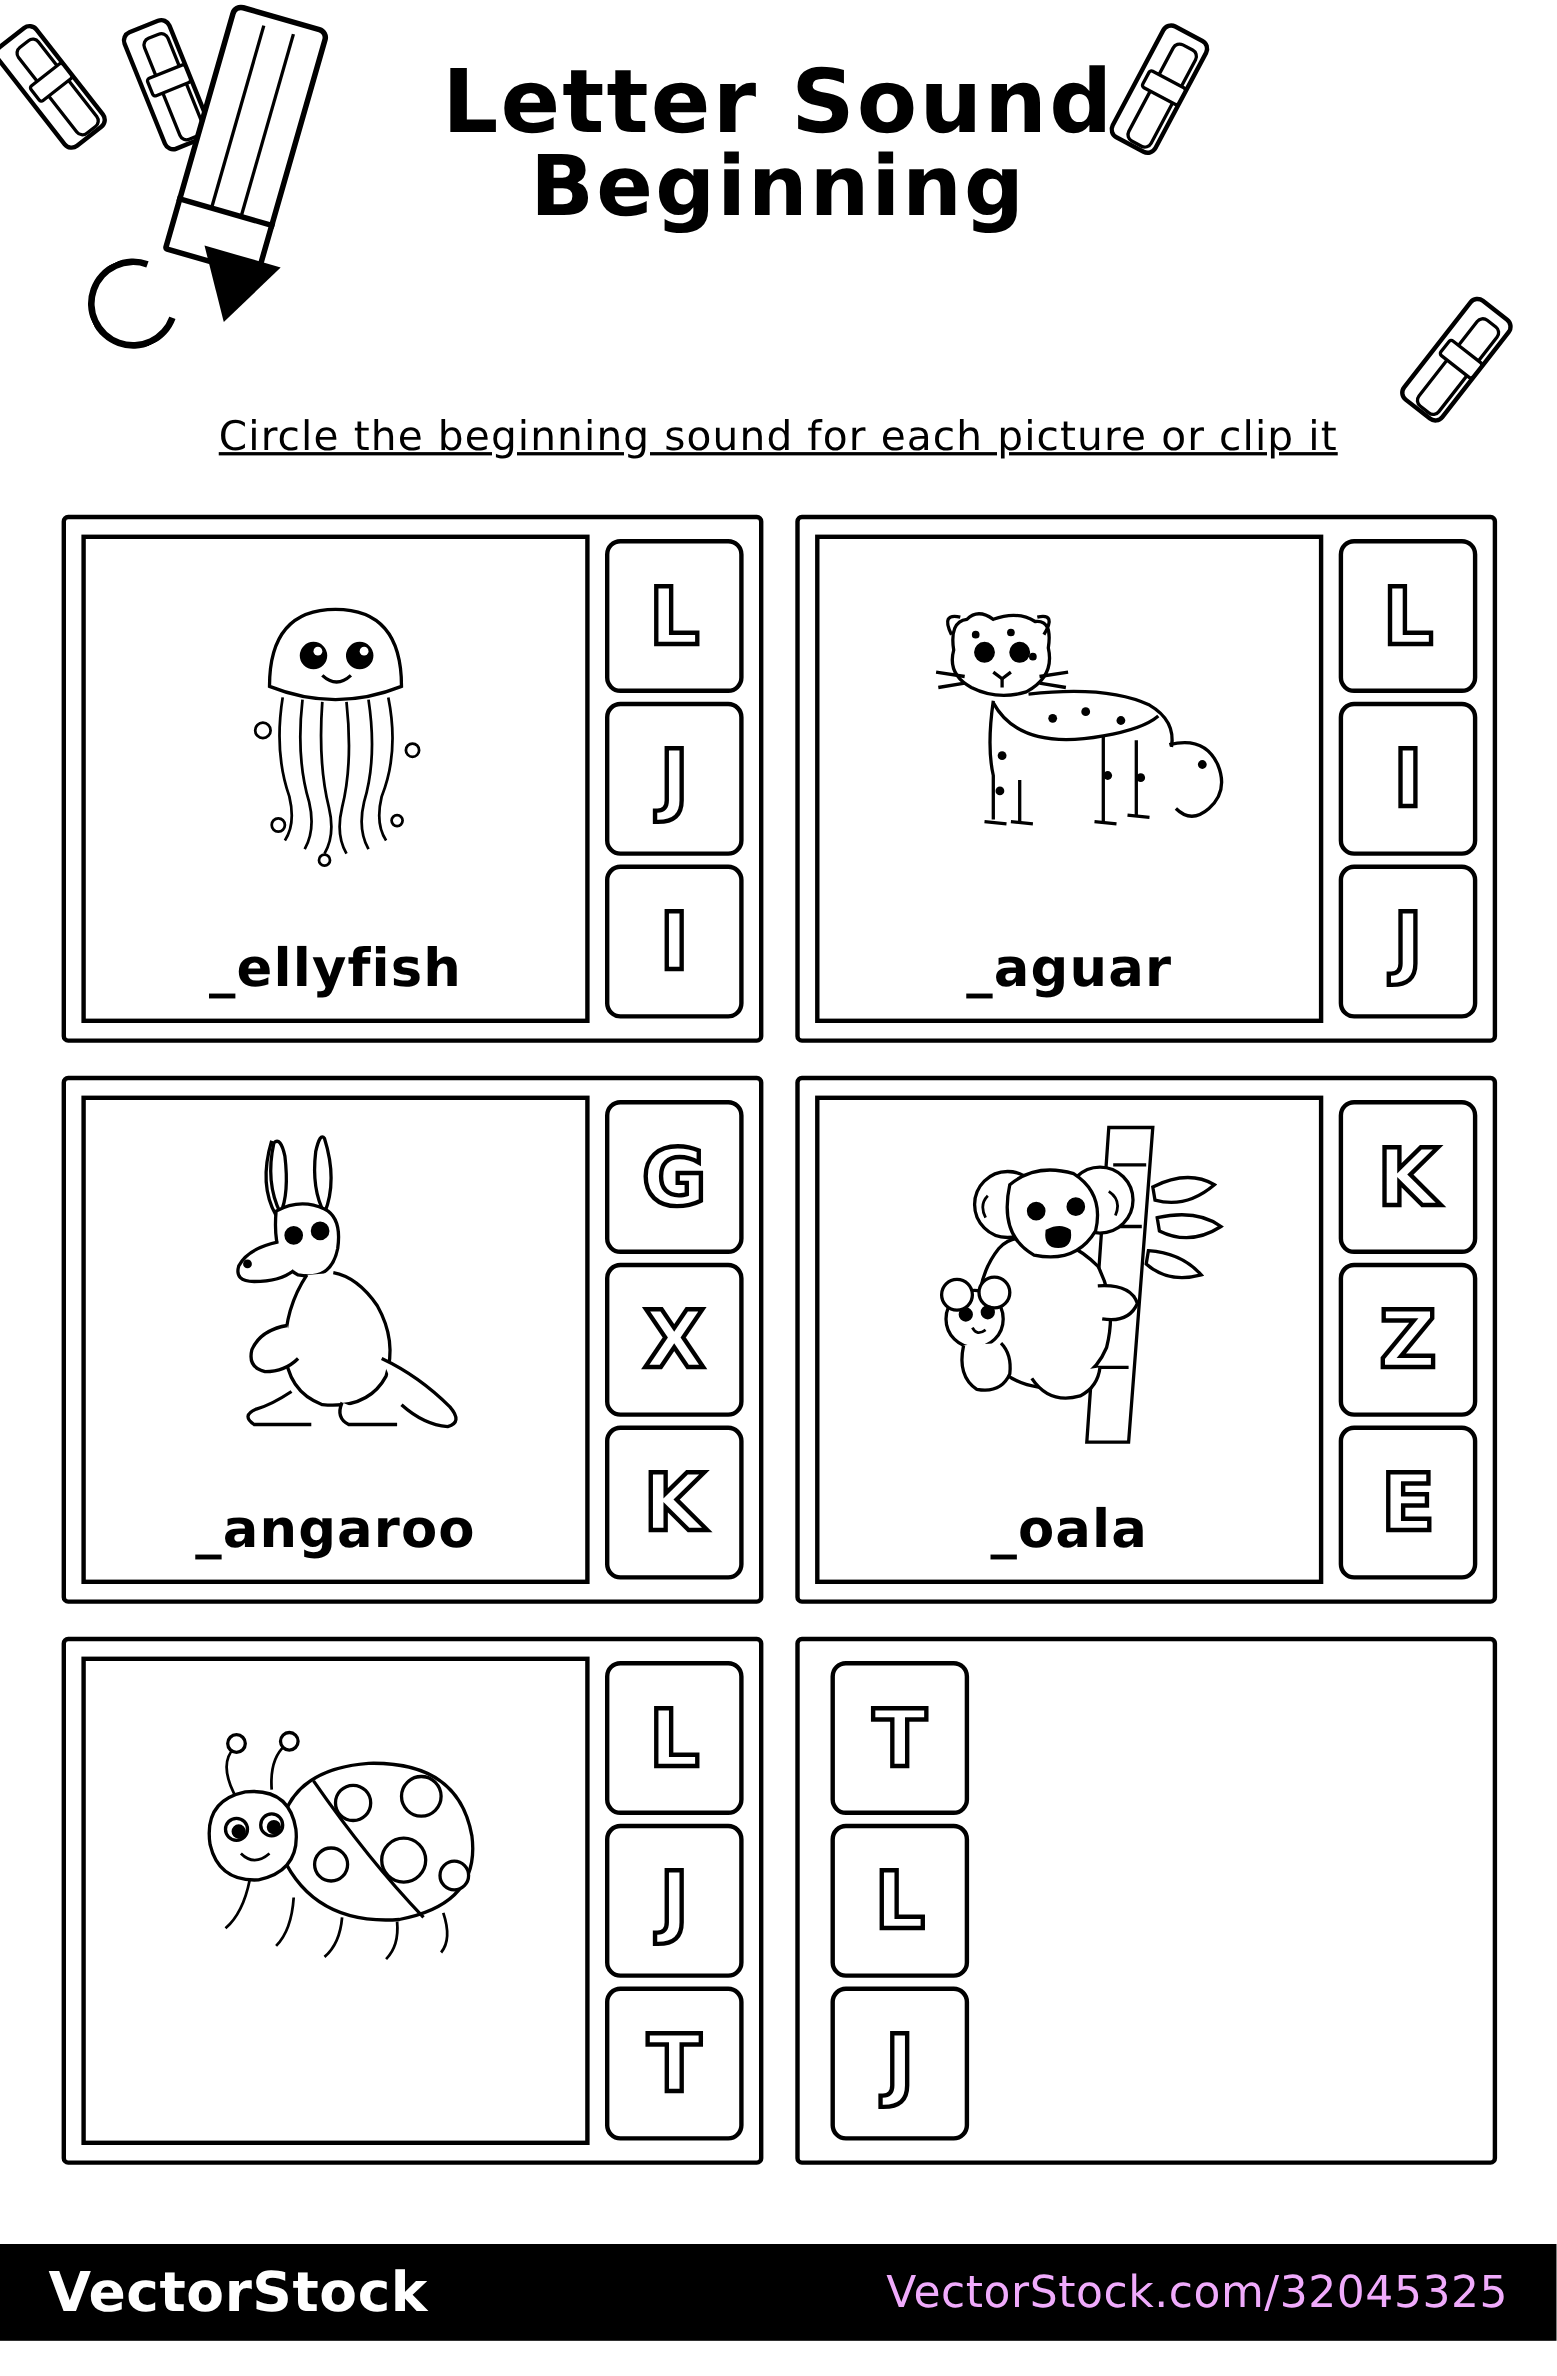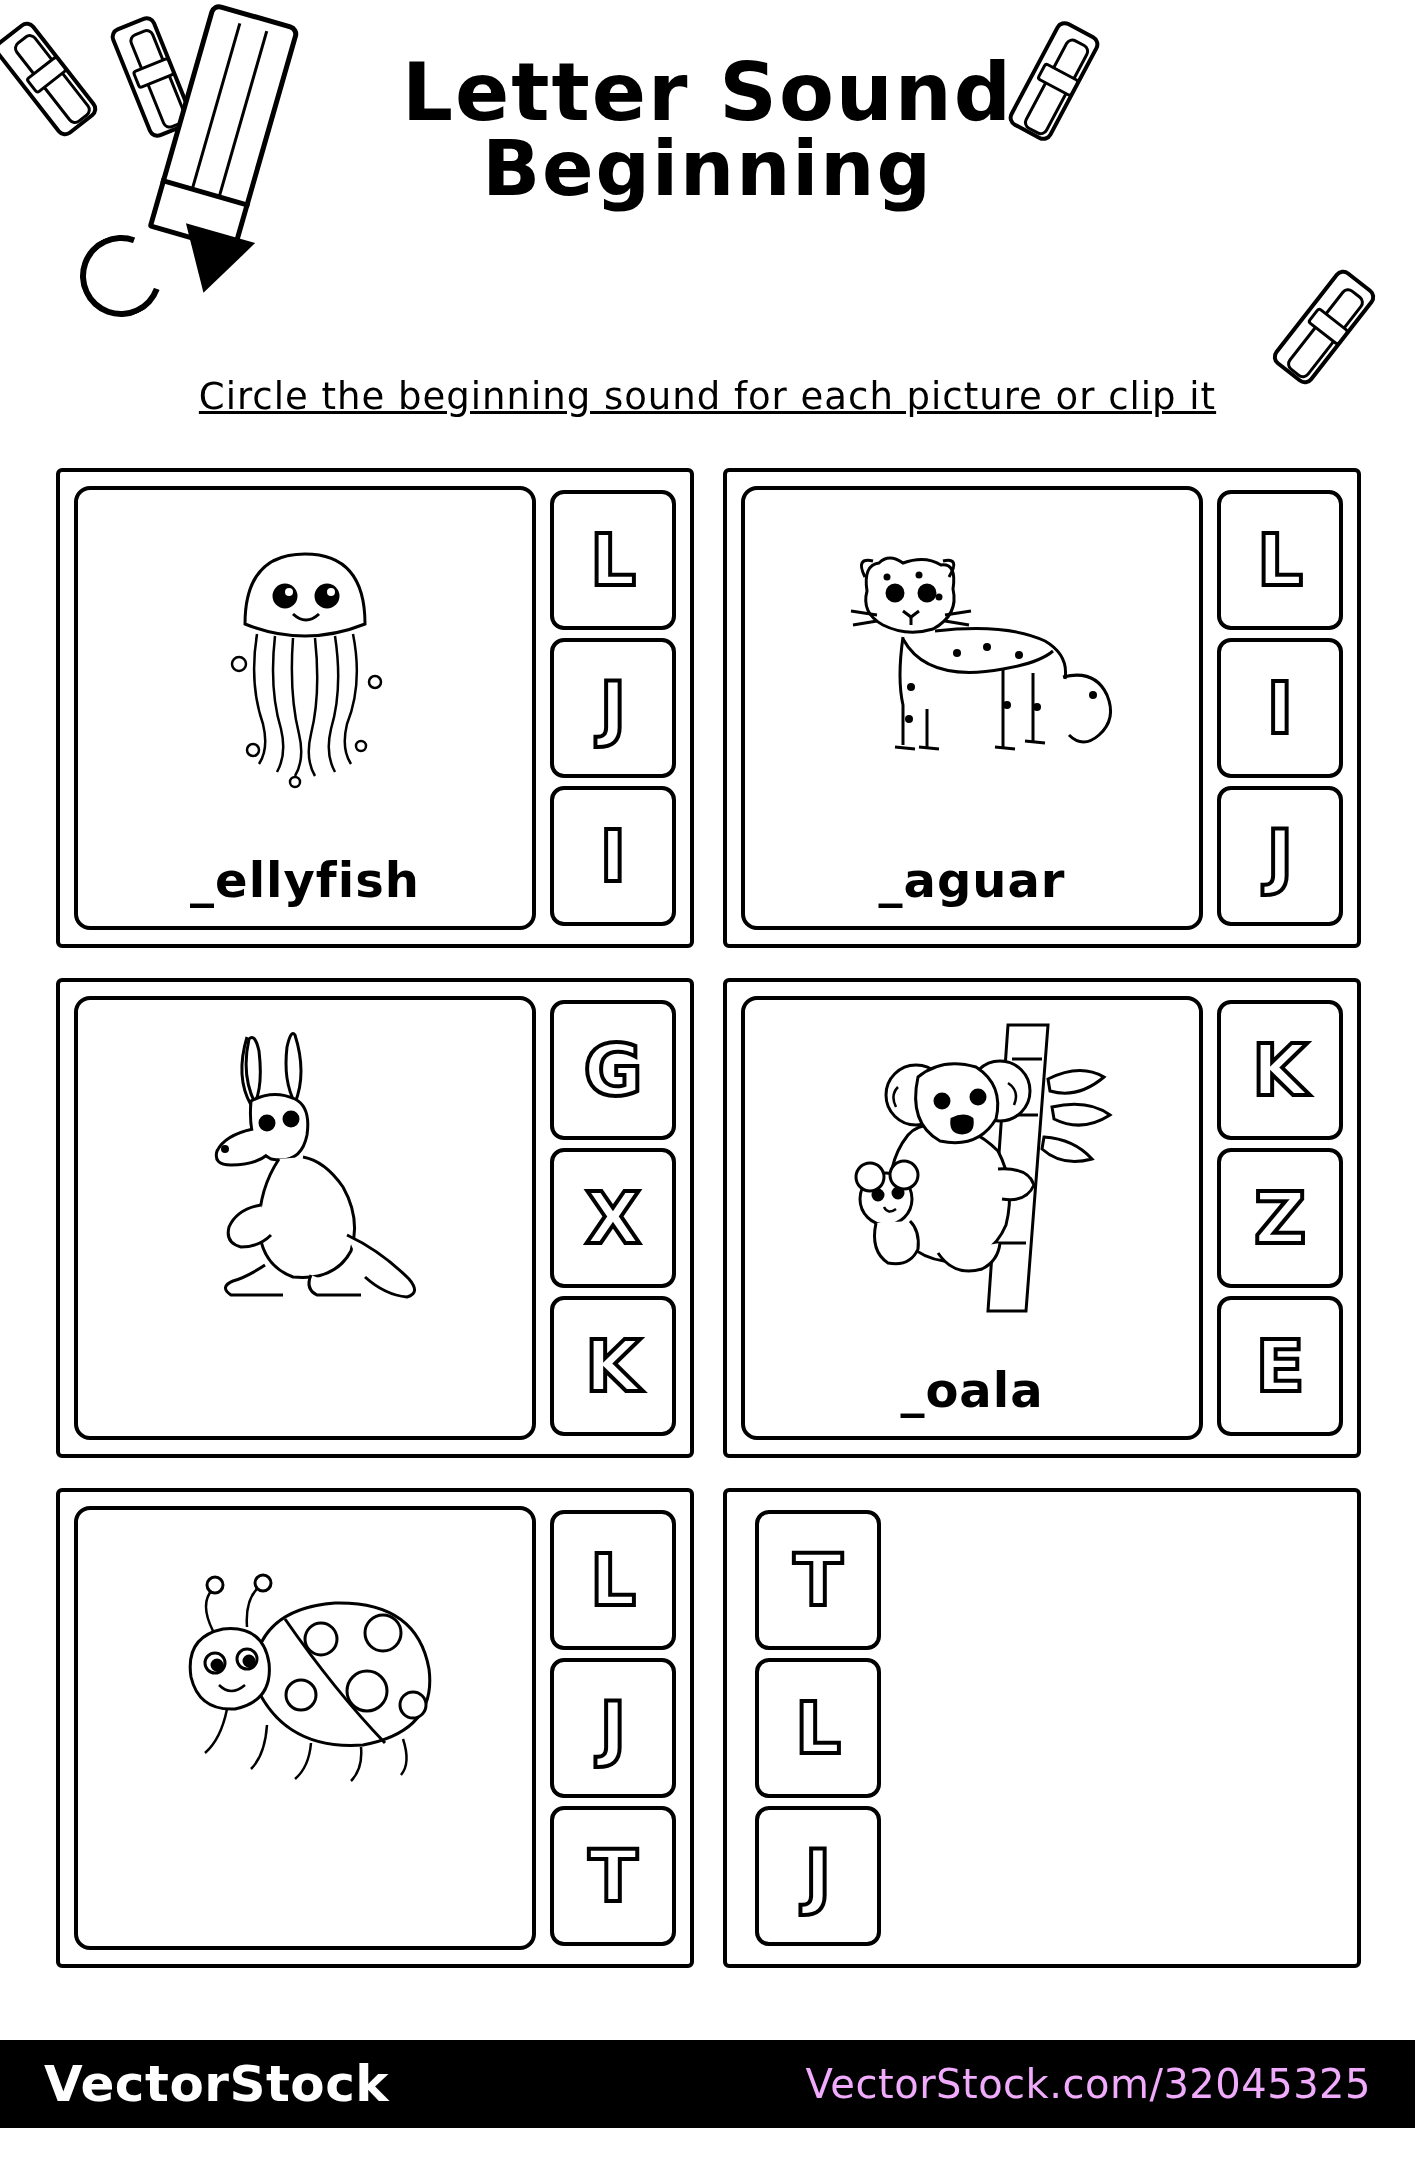--- a/index.html
+++ b/index.html
@@ -160,21 +160,21 @@
     border: 4px solid #000;
     border-radius: 6px;
     height: 480px;
     display: flex;
     padding: 14px;
     background: #fff;
   }
   .card-picture {
     flex: 1;
     border: 4px solid #000;
-    border-radius: 16px;
+    border-radius: 0;
     position: relative;
     display: flex;
     flex-direction: column;
     justify-content: flex-end;
     align-items: center;
     overflow: hidden;
   }
   .art {
     position: absolute;
     left: 0; right: 0; top: 14px;
@@ -370,20 +370,21 @@
             <circle cx="112" cy="104" r="7" fill="#000"></circle>
             <circle cx="136" cy="100" r="7" fill="#000"></circle>
             <circle cx="70" cy="130" r="4" fill="#000" stroke="none"></circle>
             <path d="M124 140 Q104 170 104 208 Q106 246 138 258 Q180 262 196 232 Q206 200 188 168 Q170 142 148 138" fill="#fff"></path>
             <path d="M106 186 Q82 190 74 208 Q70 224 86 228 Q104 228 116 216" fill="#fff"></path>
             <path d="M110 246 Q92 258 78 262 Q64 268 76 276 L128 276" fill="#fff"></path>
             <path d="M156 256 Q150 270 162 276 L206 276" fill="#fff"></path>
             <path d="M192 216 Q226 232 254 260 Q266 274 252 278 Q230 276 210 258" fill="#fff"></path>
           </svg>
         </div>
+        <div class="word">_angaroo</div>
       </div>
       <div class="letters">
         <div class="letter-box">
             <span class="letter-glyph">G</span>
           </div>
         <div class="letter-box">
             <span class="letter-glyph">X</span>
           </div>
         <div class="letter-box">
             <span class="letter-glyph">K</span>

